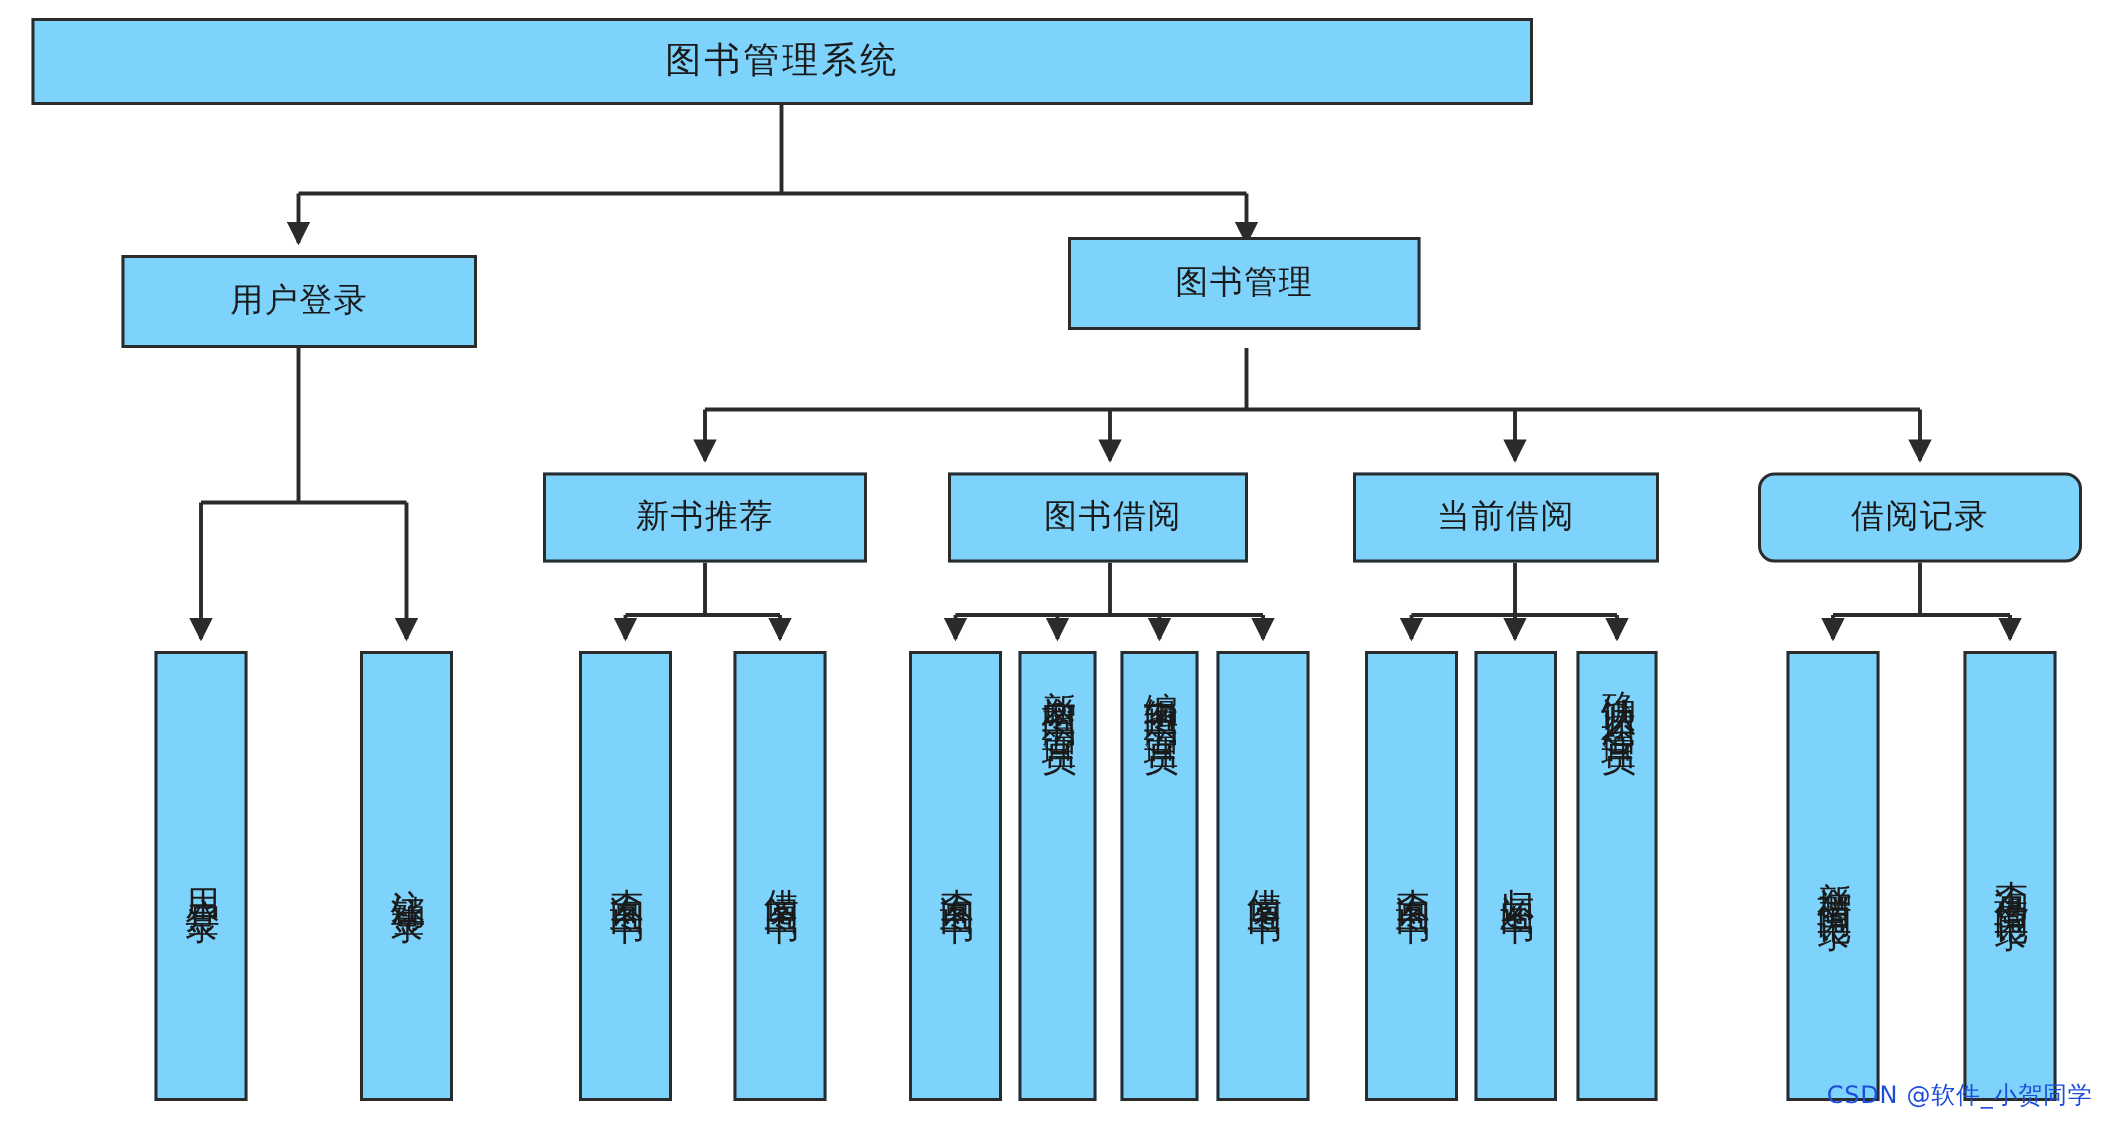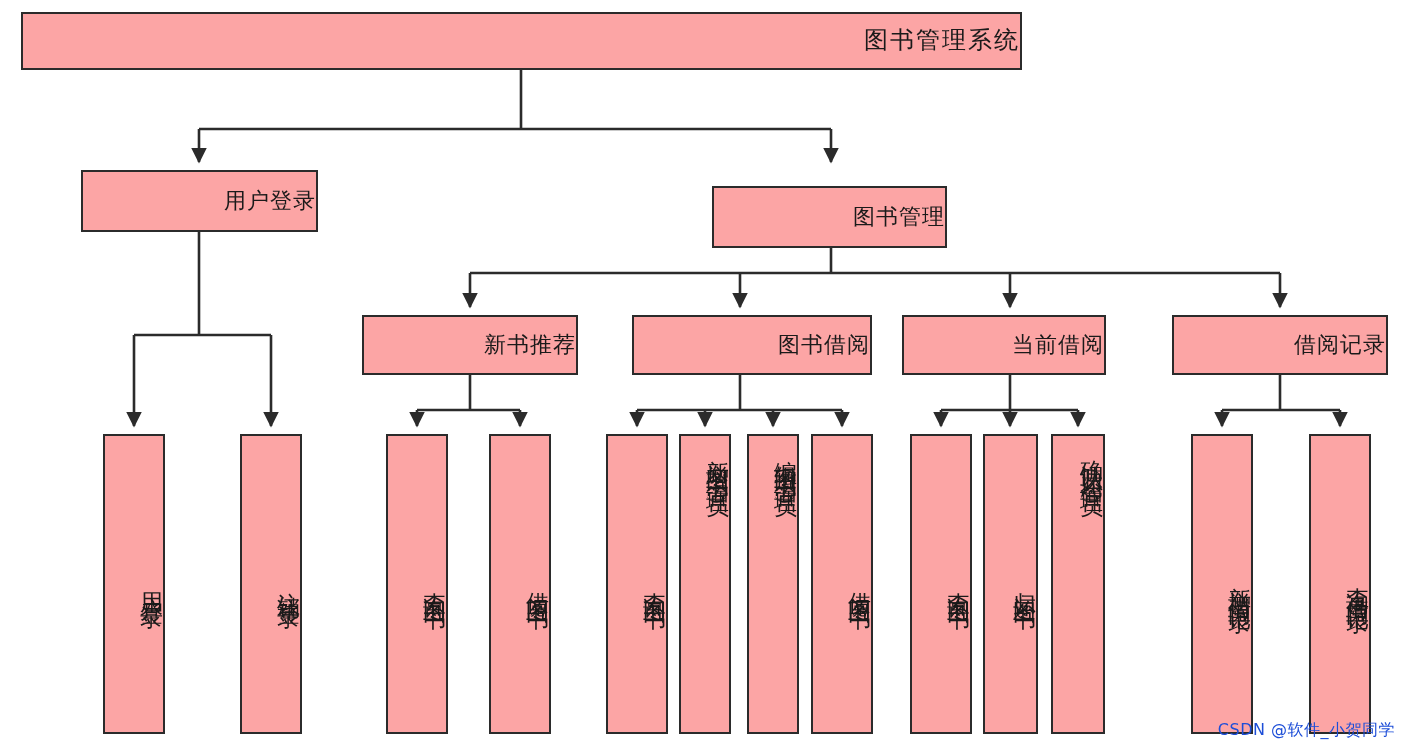--- a/index.html
+++ b/index.html
@@ -8,25 +8,25 @@
     width:1405px;height:747px;overflow:hidden;
     font-family:"DejaVu Sans","Liberation Sans",sans-serif;
     -webkit-font-smoothing:antialiased;
   }
   #stage{position:relative;width:1405px;height:747px;background:#fff;}
   #wires{position:absolute;left:0;top:0;width:1405px;height:747px;}
 
   .node{
     position:absolute;
     box-sizing:border-box;
-    background:#fca5a5;
+    background:#7dd3fc;
     border:2.5px solid #2b2b2b;
     display:flex;
     align-items:center;
-    justify-content:flex-end;
+    justify-content:center;
     color:#1a1a1a;
   }
   .node .label{
     display:block;
     text-align:center;
     letter-spacing:1px;
     line-height:1.15;
     white-space:nowrap;
   }
   
@@ -113,34 +113,34 @@
     </g>
   </svg>
 
   <div class="node h-node root" style="left:21px;top:12px;width:1001px;height:58px;">
     <span class="label">图书管理系统</span>
   </div>
 
   <div class="node h-node" style="left:81px;top:170px;width:237px;height:62px;">
     <span class="label">用户登录</span>
   </div>
-  <div class="node h-node" style="left:712px;top:186px;width:235px;height:62px;">
+  <div class="node h-node" style="left:712px;top:158px;width:235px;height:62px;">
     <span class="label">图书管理</span>
   </div>
 
   <div class="node h-node" style="left:362px;top:315px;width:216px;height:60px;">
     <span class="label">新书推荐</span>
   </div>
-  <div class="node h-node" style="left:632px;top:315px;width:240px;height:60px;padding-left:20px;">
+  <div class="node h-node" style="left:632px;top:315px;width:200px;height:60px;padding-left:20px;">
     <span class="label">图书借阅</span>
   </div>
   <div class="node h-node" style="left:902px;top:315px;width:204px;height:60px;">
     <span class="label">当前借阅</span>
   </div>
-  <div class="node h-node" style="left:1172px;top:315px;width:216px;height:60px;">
+  <div class="node h-node" style="left:1172px;top:315px;width:216px;height:60px;border-radius:11px;">
     <span class="label">借阅记录</span>
   </div>
 
   <div class="node v-node centered" style="left:103px;top:434px;width:62px;height:300px;">
     <span class="label">用户登录</span>
   </div>
   <div class="node v-node centered" style="left:240px;top:434px;width:62px;height:300px;">
     <span class="label">注销登录</span>
   </div>
 

